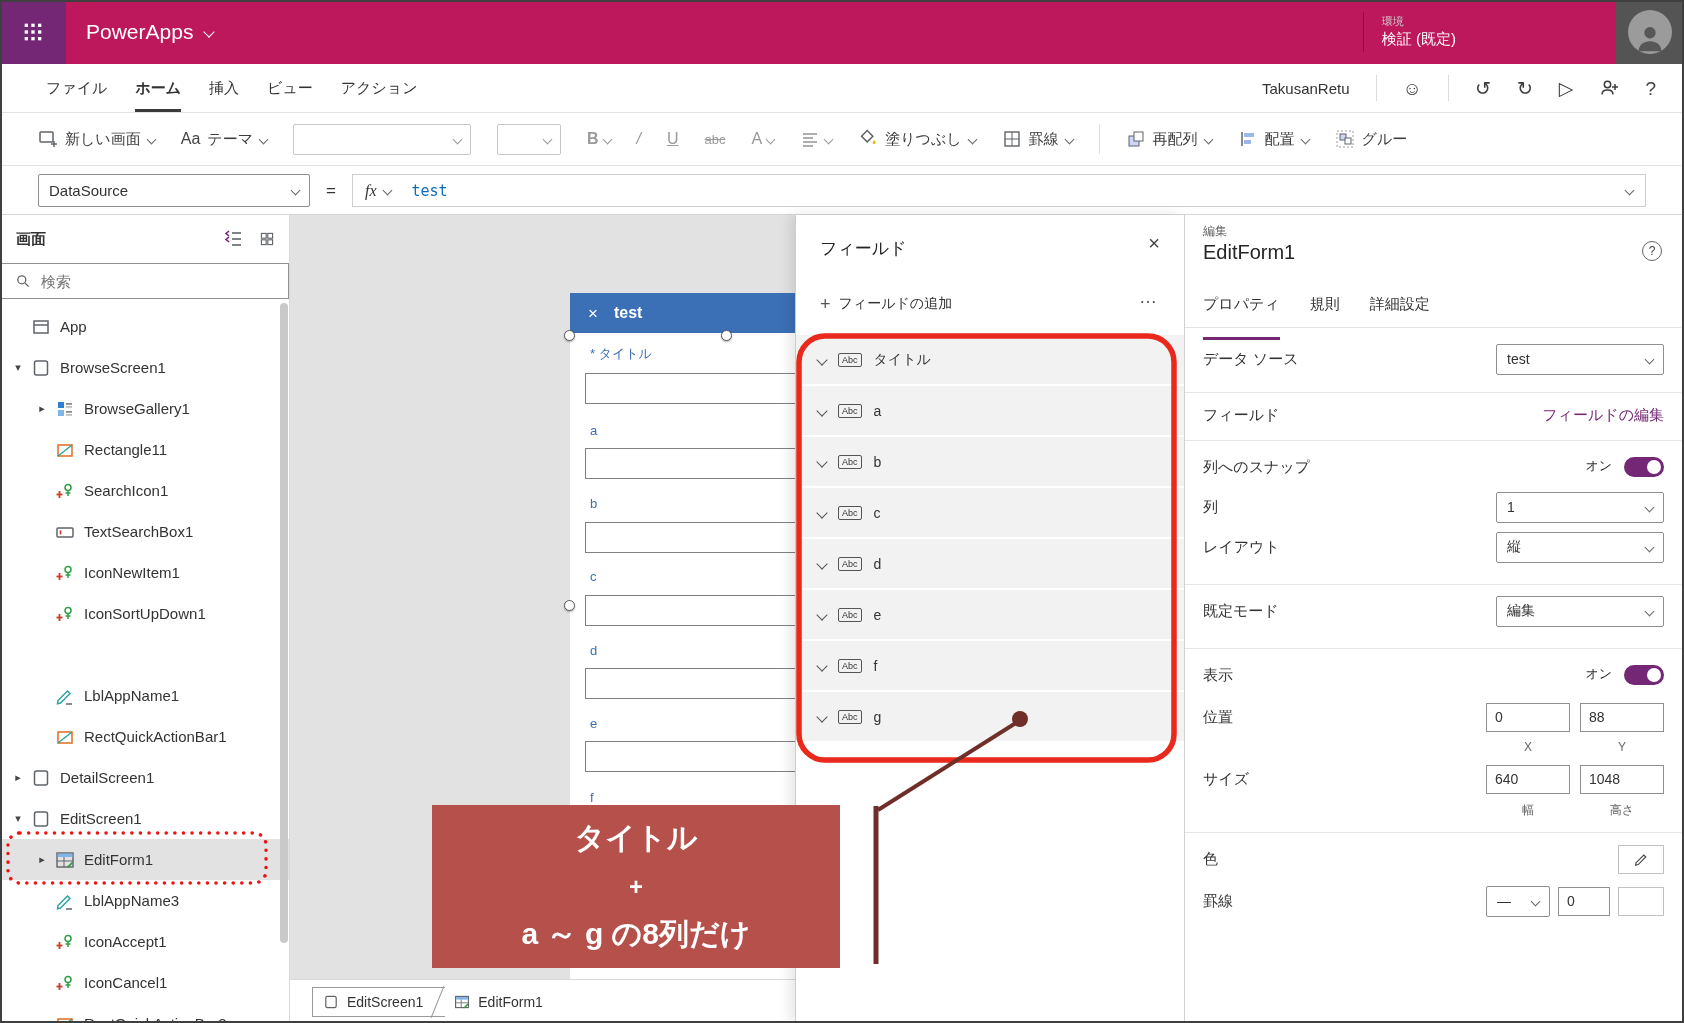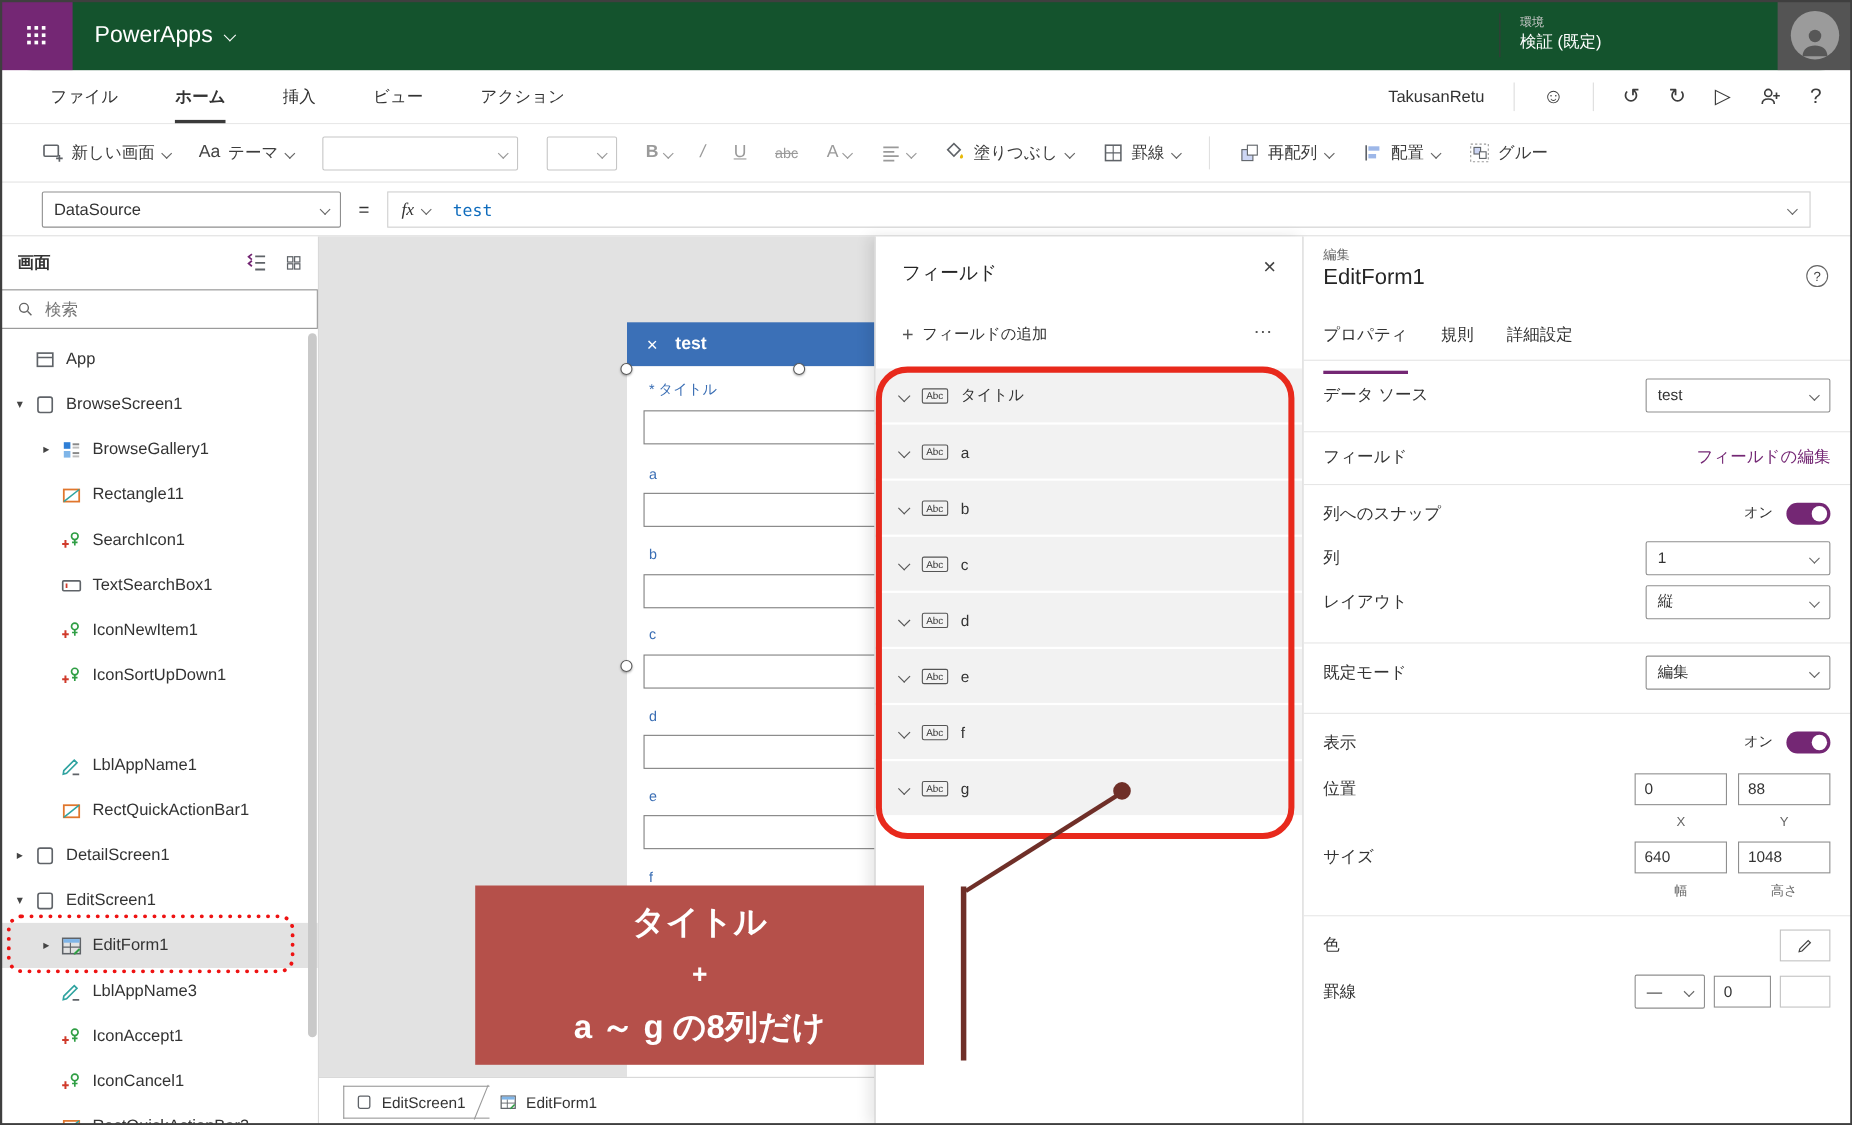--- a/index.html
+++ b/index.html
@@ -5,35 +5,35 @@
 *{box-sizing:border-box;margin:0;padding:0;}
 html,body{width:1684px;height:1023px;}
 body{font-family:"Liberation Sans","DejaVu Sans",sans-serif;background:#fff;position:relative;overflow:hidden;}
 #root{position:absolute;left:0;top:0;width:1684px;height:1023px;background:#fff;}
 .frame{position:absolute;inset:0;border:2px solid #3f3f3f;z-index:100;pointer-events:none;}
 .chev{display:inline-block;width:7px;height:7px;border-right:1.6px solid #666;border-bottom:1.6px solid #666;transform:rotate(45deg);flex:none;}
 .chev.w{border-color:#fff;}
 .chev.dis{border-color:#9a9a9a;}
 
 
-.topbar{position:absolute;left:0;top:0;width:100%;height:64px;background:#14532d;display:flex;align-items:center;z-index:5;border-radius:30px;}
+.topbar{position:absolute;left:0;top:0;width:100%;height:64px;background:#be185d;display:flex;align-items:center;z-index:5;}
 .waffle{width:66px;height:64px;background:#742774;display:flex;align-items:center;justify-content:center;cursor:pointer;}
 .brand{color:#fff;font-size:21px;margin-left:20px;display:flex;align-items:center;gap:12px;}
 .brand .chev{width:8px;height:8px;}
 .top-spacer{flex:1;}
 .tb-div{width:1px;height:40px;background:#3a3a3a;margin-right:18px;flex:none;}
 .env{margin-right:160px;line-height:1.35;}
 .env-label{font-size:11px;color:#c9c9c9;}
 .env-value{font-size:15px;color:#fff;}
 .avatar-box{width:68px;height:64px;background:#545454;display:flex;align-items:center;justify-content:center;flex:none;}
 .avatar{width:44px;height:44px;border-radius:50%;background:#9b9b9b;overflow:hidden;display:flex;align-items:flex-end;justify-content:center;}
 
 
 .menubar{position:absolute;top:64px;left:0;width:100%;height:49px;background:#fff;border-bottom:1px solid #e3e3e3;display:flex;align-items:center;z-index:5;}
-.menu-left{display:flex;align-items:stretch;gap:52px;margin-left:46px;height:100%;}
+.menu-left{display:flex;align-items:stretch;gap:28px;margin-left:46px;height:100%;}
 .menu-item{font-size:15px;color:#333;display:flex;align-items:center;cursor:pointer;}
 .menu-item.active{font-weight:bold;border-bottom:3px solid #3a3a3a;padding-top:3px;}
 .menu-right{margin-left:auto;margin-right:28px;display:flex;align-items:center;gap:26px;}
 .user-name{font-size:15px;color:#333;}
 .v-div{width:1px;height:26px;background:#ddd;}
 .mb-glyph{font-size:19px;color:#3c3c3c;cursor:pointer;line-height:1;}
 
 
 .ribbon{position:absolute;top:113px;left:0;width:100%;height:53px;background:#fff;border-bottom:1px solid #e3e3e3;display:flex;align-items:center;gap:26px;padding-left:38px;overflow:hidden;white-space:nowrap;z-index:5;}
 .rb-item{display:flex;align-items:center;gap:7px;font-size:15px;color:#3c3c3c;flex:none;cursor:pointer;}

